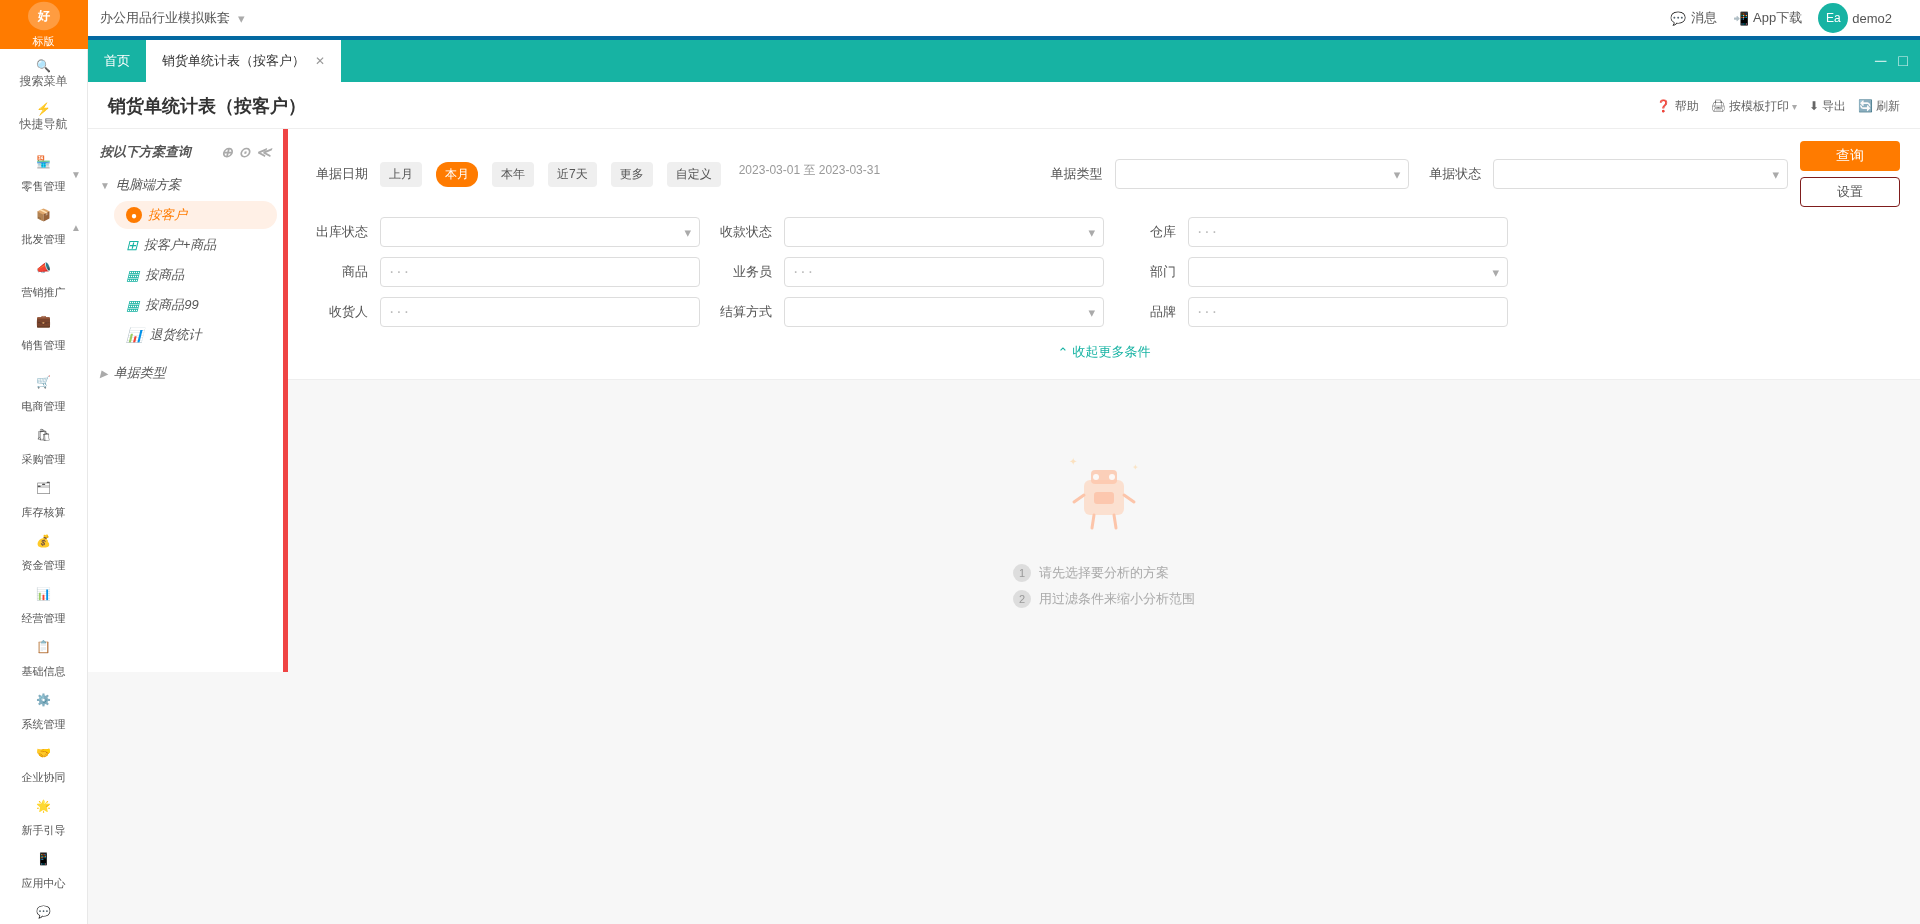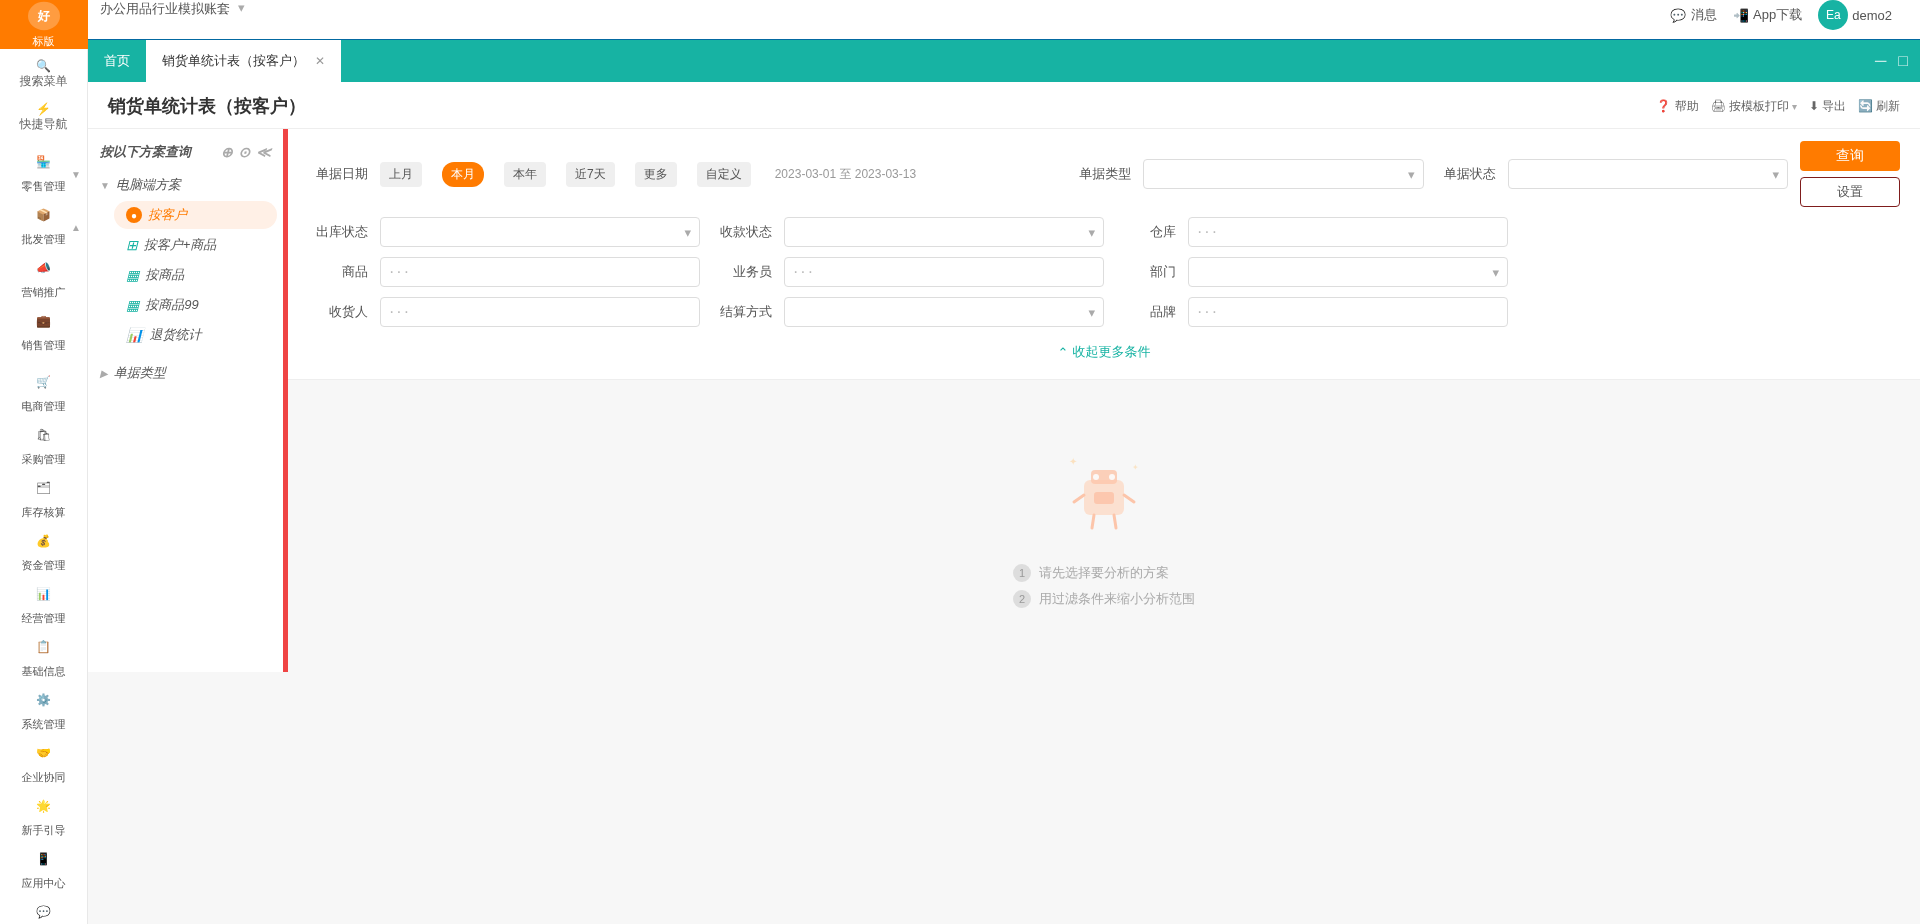--- a/index.html
+++ b/index.html
@@ -14,21 +14,21 @@
     .sidebar-nav { padding: 6px 0 6px; font-size: 12px; color: #666; cursor: pointer; text-align: center; width: 100%; }
     .sidebar-divider { width: 60px; height: 1px; background: #e8e8e8; margin: 4px auto; }
     .sidebar-item { width: 100%; padding: 8px 0 6px; display: flex; flex-direction: column; align-items: center; cursor: pointer; font-size: 12px; color: #555; position: relative; }
     .sidebar-item .label { margin-top: 10px; font-size: 11px; }
     .sidebar-item .arrow { position: absolute; right: 6px; top: 50%; transform: translateY(-50%); font-size: 10px; color: #aaa; }
 
     
     .main { flex: 1; display: flex; flex-direction: column; overflow: hidden; }
 
     
-    .topbar { height: 40px; background: #fff; border-bottom: 1px solid #0369a1; display: flex; align-items: flex-start; padding: 0 12px; gap: 8px; flex-shrink: 0; }
+    .topbar { height: 40px; background: #fff; border-bottom: 4px solid #0369a1; display: flex; align-items: center; padding: 0 12px; gap: 8px; flex-shrink: 0; }
 
     
     .header-bar { height: 42px; background: #17b3a3; display: flex; align-items: stretch; flex-shrink: 0; }
     .header-tab { display: flex; align-items: center; padding: 0 16px; cursor: pointer; font-size: 13px; color: rgba(255,255,255,0.85); gap: 6px; }
     .header-tab.home { color: #fff; }
     .header-tab.active { background: #fff; color: #333; }
     .header-tab .close-btn { font-size: 12px; color: #999; cursor: pointer; margin-left: 4px; }
     .header-right { margin-left: auto; display: flex; align-items: center; gap: 12px; padding-right: 12px; }
 
     
@@ -55,21 +55,21 @@
     
     .right-content { flex: 1; display: flex; flex-direction: column; }
 
     
     .filter-section { background: #fff; padding: 12px 20px; border-bottom: 1px solid #eee; }
     .filter-row { display: flex; align-items: center; gap: 12px; margin-bottom: 10px; }
     .filter-row:last-child { margin-bottom: 0; }
     .filter-label { font-size: 13px; color: #555; min-width: 60px; text-align: right; flex-shrink: 0; }
     .filter-input { flex: 1; border: 1px solid #ddd; border-radius: 4px; padding: 5px 8px; font-size: 13px; color: #333; display: flex; align-items: center; justify-content: space-between; cursor: pointer; background: #fff; min-height: 30px; }
     .filter-input .dots { color: #bbb; font-size: 16px; letter-spacing: 2px; }
-    .date-filter { display: flex; align-items: center; gap: 20px; }
+    .date-filter { display: flex; gap: 14px; }
     .date-btn { padding: 3px 8px; border-radius: 4px; font-size: 12px; cursor: pointer; border: 1px solid transparent; color: #555; }
     .date-btn.active { background: #ff7b00; color: #fff; border-radius: 12px; }
     .date-range { font-size: 12px; color: #999; margin-left: 4px; }
     .filter-select { flex: 1; border: 1px solid #ddd; border-radius: 4px; padding: 5px 8px; font-size: 13px; color: #bbb; display: flex; align-items: center; justify-content: space-between; cursor: pointer; background: #fff; min-height: 30px; }
     .filter-select .arrow { color: #aaa; }
     .collapse-btn { display: flex; align-items: center; justify-content: center; padding: 6px; font-size: 13px; color: #17b3a3; cursor: pointer; gap: 4px; margin-top: 4px; }
 
     
     .query-btns { display: flex; flex-direction: column; gap: 6px; min-width: 80px; }
     .btn-query { background: #ff7b00; color: #fff; border: none; padding: 6px 36px; border-radius: 4px; cursor: pointer; font-size: 14px; white-space: nowrap; }
@@ -315,21 +315,21 @@
 
           <div class="filter-row">
             <div class="filter-label">单据日期</div>
             <div class="date-filter">
               <button class="date-btn">上月</button>
               <button class="date-btn active">本月</button>
               <button class="date-btn">本年</button>
               <button class="date-btn">近7天</button>
               <button class="date-btn">更多</button>
               <button class="date-btn">自定义</button>
-              <span class="date-range">2023-03-01 至 2023-03-13</span>
+              <span class="date-range">2023-03-01 至 2023-03-31</span>
             </div>
             <div style="flex:1;"></div>
             <div class="filter-label">单据类型</div>
             <div class="filter-select" style="flex:2;max-width:300px;">
               <span style="color:#bbb;"></span>
               <span class="arrow">▾</span>
             </div>
             <div class="filter-label">单据状态</div>
             <div class="filter-select" style="flex:2;max-width:300px;">
               <span style="color:#bbb;"></span>

